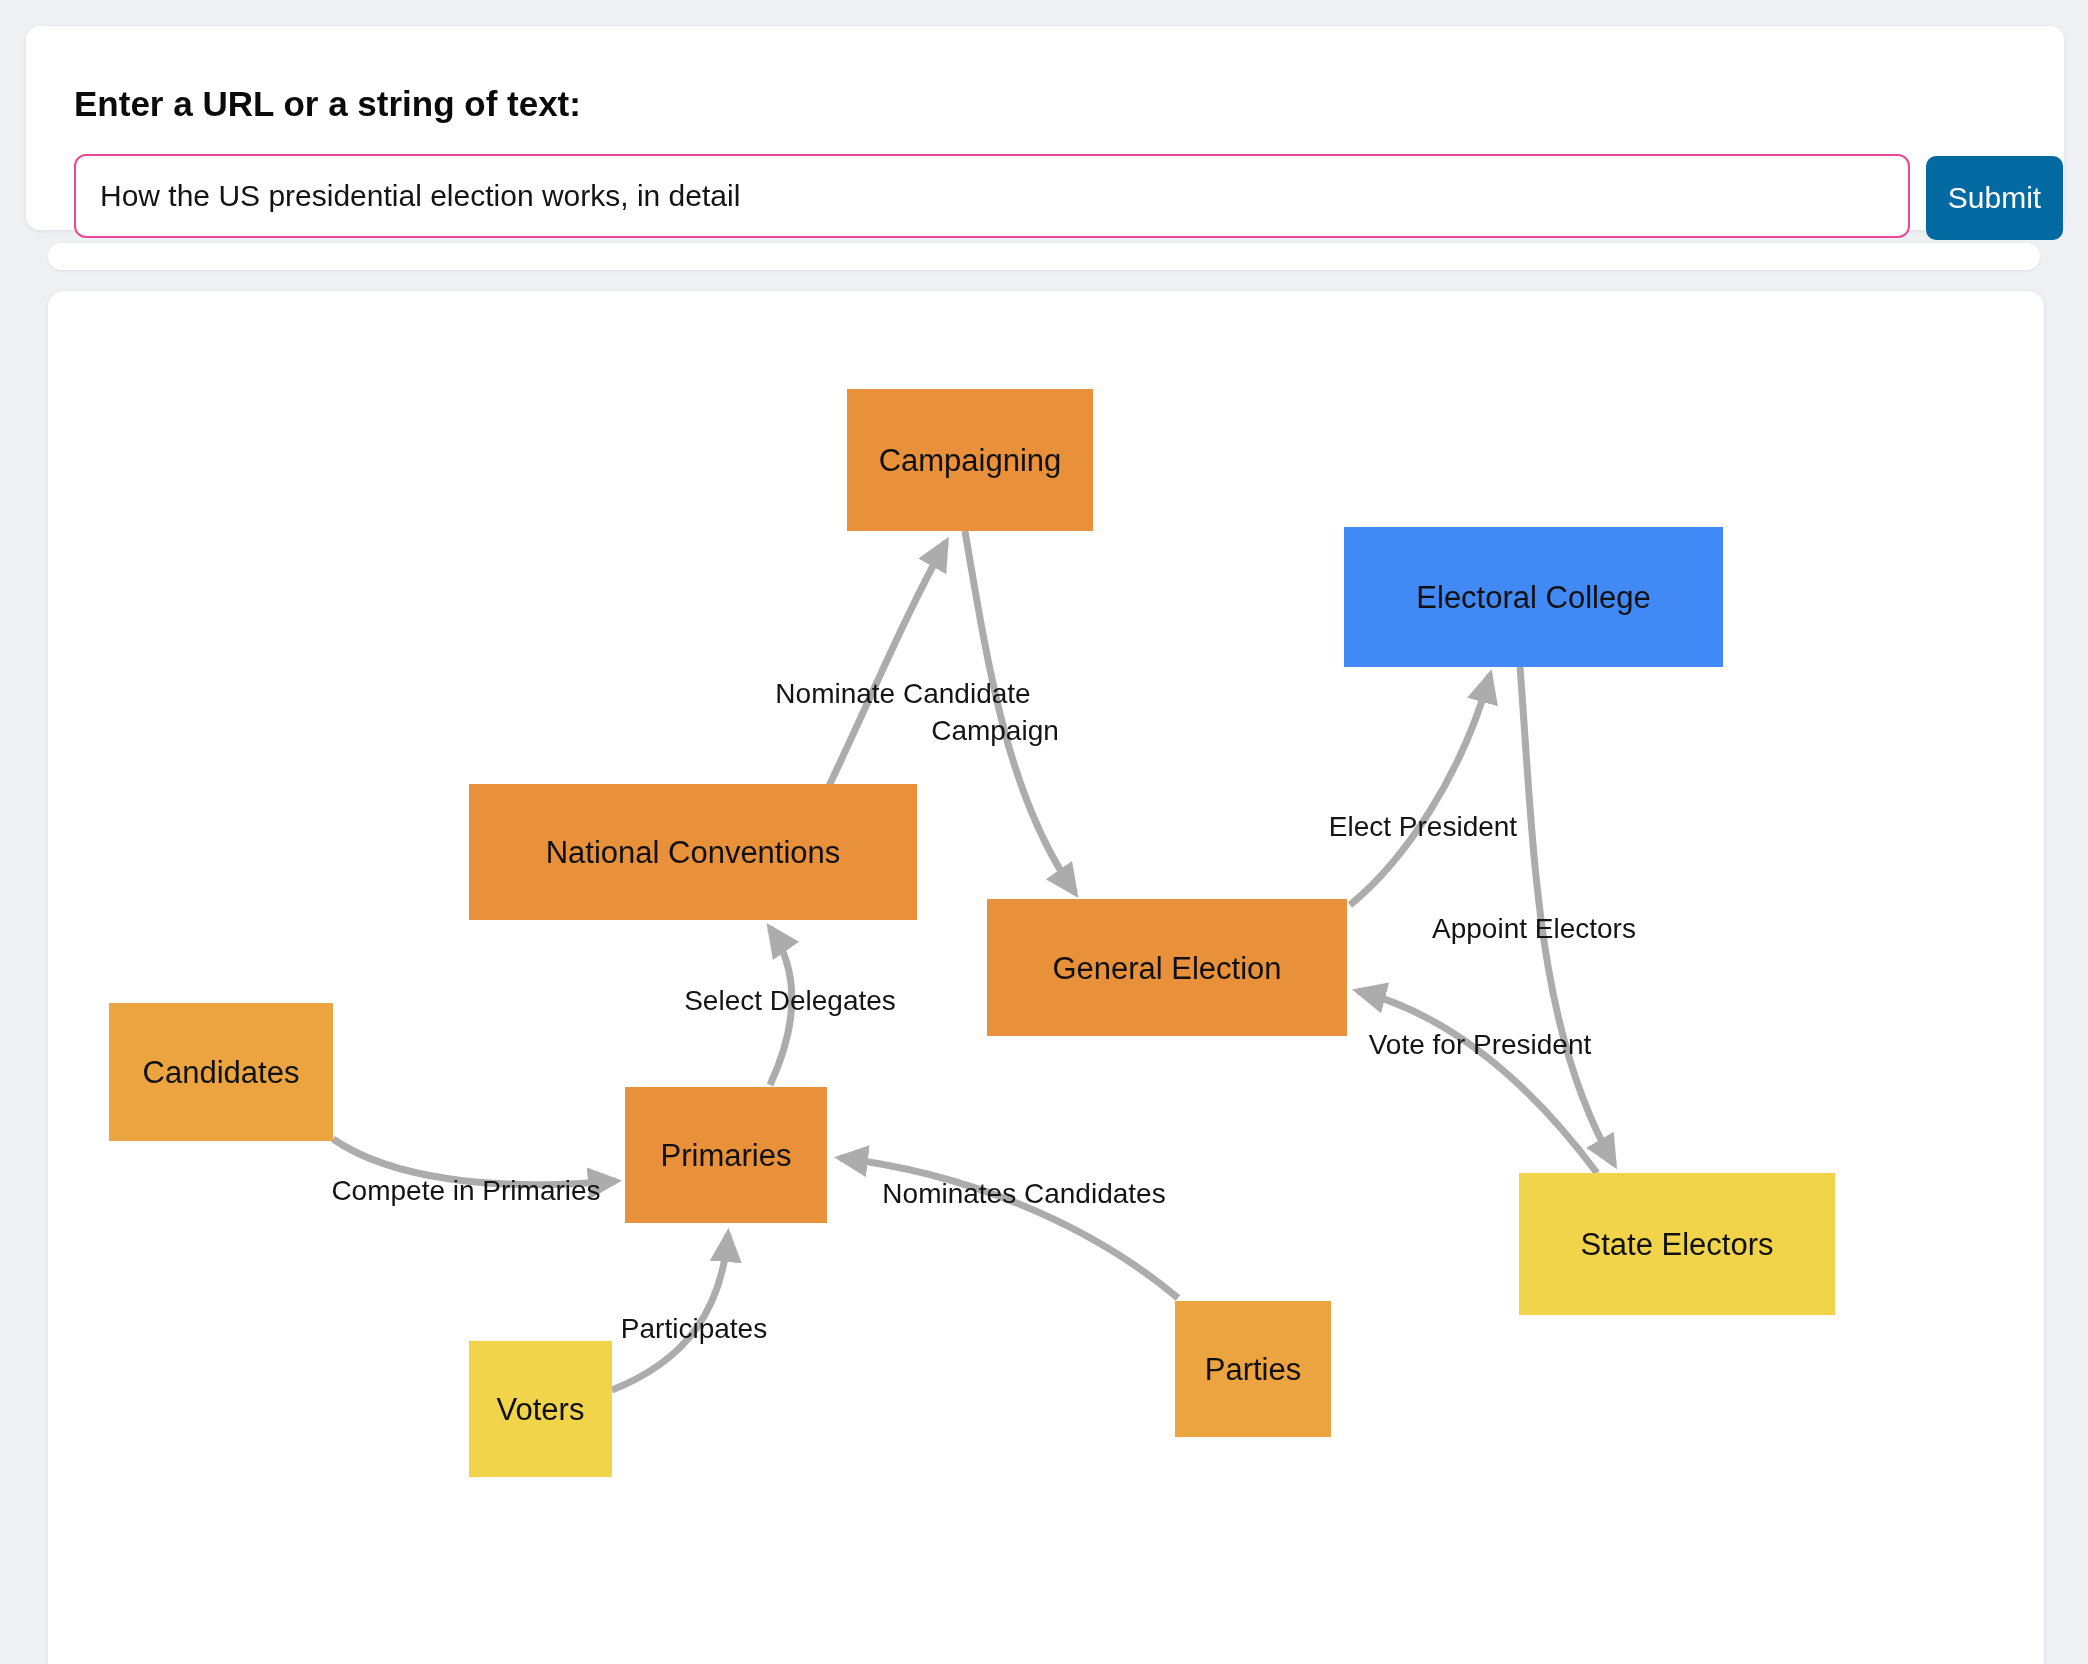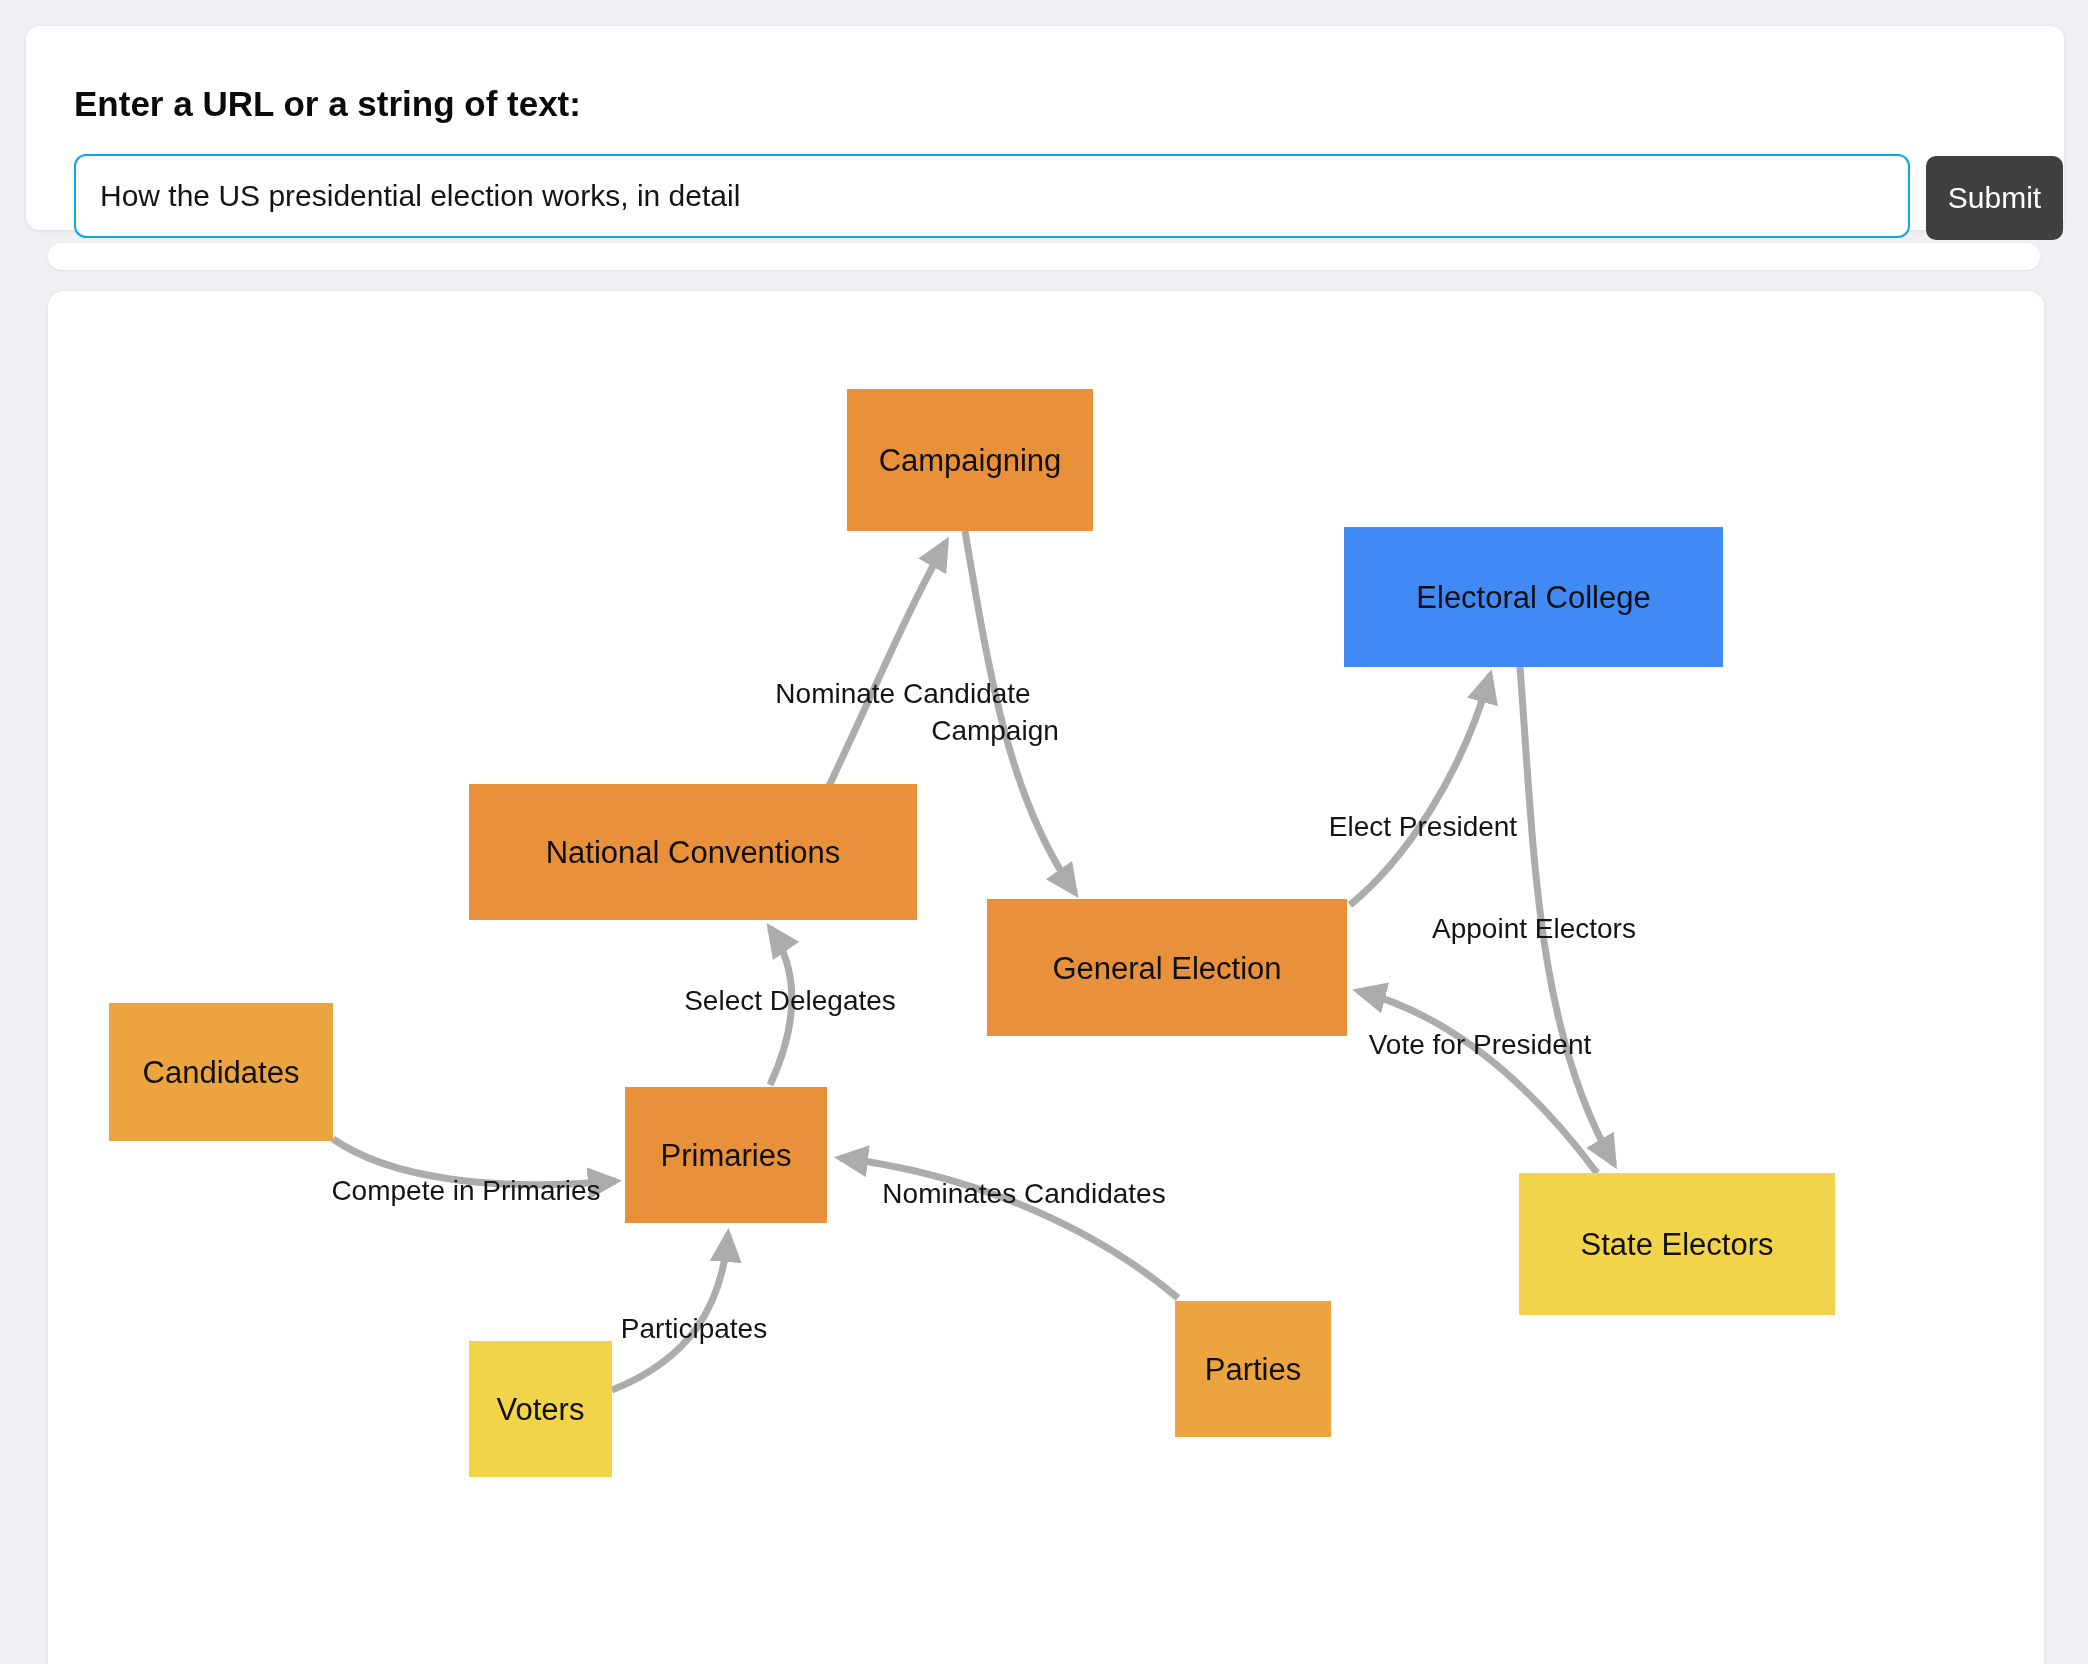--- a/index.html
+++ b/index.html
@@ -15,28 +15,28 @@
     background:#ffffff;border-radius:14px;
     box-shadow:0 1px 4px rgba(0,0,0,0.08);
   }
   .prompt-label{
     position:absolute;left:48px;top:58px;
     font-size:35px;font-weight:700;color:#0b0b0b;
   }
   .url-input{
     position:absolute;left:48px;top:128px;width:1836px;height:84px;
     box-sizing:border-box;
-    border:2px solid #0ea5e9;border-radius:12px;
+    border:2px solid #ec4899;border-radius:12px;
     font-family:"Liberation Sans", sans-serif;
     font-size:30px;color:#141414;
     padding:0 24px;background:#fff;outline:none;
   }
   .submit-btn{
     position:absolute;left:1900px;top:130px;width:137px;height:84px;
-    background:#404040;border:none;border-radius:10px;
+    background:#0369a1;border:none;border-radius:10px;
     color:#ffffff;font-size:30px;font-weight:500;
     font-family:"Liberation Sans", sans-serif;
     cursor:pointer;
   }
   .pill-bar{
     position:absolute;left:48px;top:243px;width:1992px;height:27px;
     background:#ffffff;border-radius:14px;
     box-shadow:0 1px 3px rgba(0,0,0,0.07);
   }
   .diagram-card{

